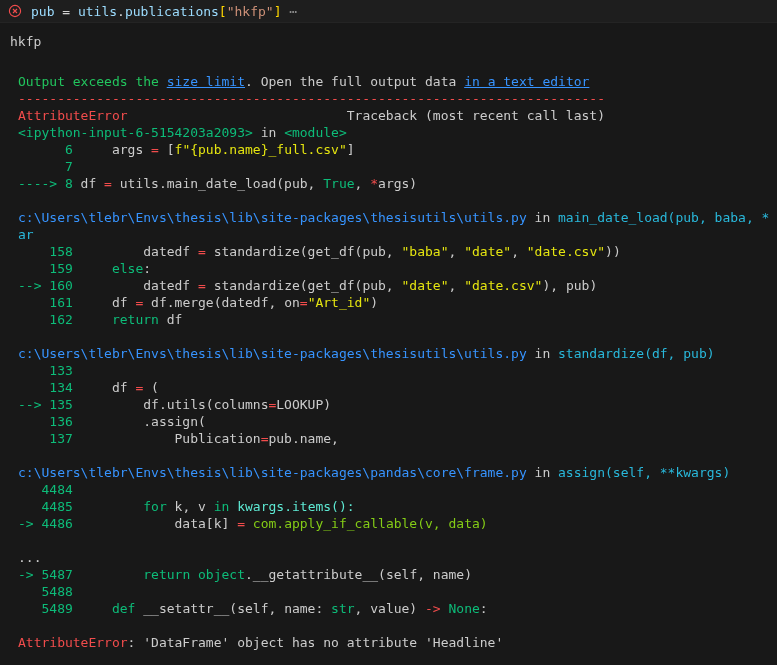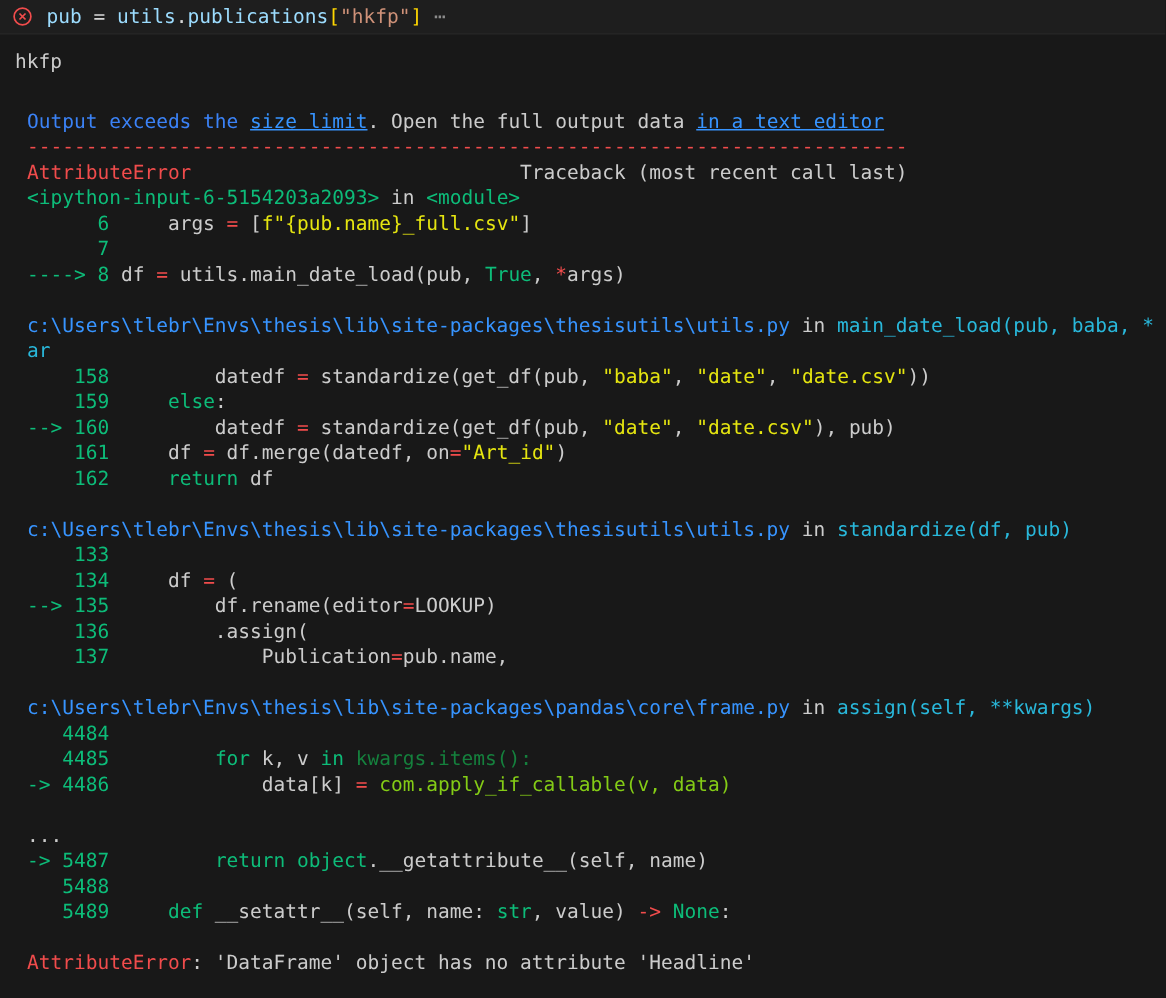--- a/index.html
+++ b/index.html
@@ -44,46 +44,46 @@
         <circle cx="8" cy="8" r="6.4" fill="none" stroke="#f14c4c" stroke-width="1.3"></circle>
         <path d="M5.7 5.7 L10.3 10.3 M10.3 5.7 L5.7 10.3" stroke="#f14c4c" stroke-width="1.3" fill="none"></path>
       </svg>
     </span>
     <span class="code-line"><span style="color: rgb(156, 220, 254);">pub</span><span style="color: rgb(212, 212, 212);"> = </span><span style="color: rgb(156, 220, 254);">utils</span><span style="color: rgb(212, 212, 212);">.</span><span style="color: rgb(156, 220, 254);">publications</span><span style="color: rgb(255, 215, 0);">[</span><span style="color: rgb(206, 145, 120);">"hkfp"</span><span style="color: rgb(255, 215, 0);">]</span><span style="color: rgb(212, 212, 212);"> </span><span style="color: rgb(140, 140, 140);">⋯</span></span>
   </div>
 
   <div class="stream-output">hkfp</div>
 
   <div class="error-block">
-    <div class="tb-line"><span style="color: #3b82f6;">Output exceeds the </span><span class="seg-wlink" style="color: rgb(55, 148, 255);">size limit</span><span style="color: rgb(204, 204, 204);">. Open the full output data </span><span class="seg-wlink" style="color: rgb(55, 148, 255); margin-top: 12px;">in a text editor</span></div>
+    <div class="tb-line"><span style="color: #22c55e;">Output exceeds the </span><span class="seg-wlink" style="color: rgb(55, 148, 255);">size limit</span><span style="color: rgb(204, 204, 204);">. Open the full output data </span><span class="seg-wlink" style="color: rgb(55, 148, 255); margin-top: 12px;">in a text editor</span></div>
     <div>
         <div class="tb-line"><span style="color: rgb(241, 76, 76);">---------------------------------------------------------------------------</span></div>
         <div class="tb-line"><span style="color: rgb(241, 76, 76);">AttributeError</span><span style="color: rgb(204, 204, 204);">                            Traceback (most recent call last)</span></div>
         <div class="tb-line"><span style="color: rgb(13, 188, 121);">&lt;ipython-input-6-5154203a2093&gt;</span><span style="color: rgb(204, 204, 204);"> in </span><span style="color: rgb(13, 188, 121);">&lt;module&gt;</span></div>
         <div class="tb-line"><span style="color: rgb(13, 188, 121);">      6 </span><span style="color: rgb(204, 204, 204);">    args </span><span style="color: rgb(241, 76, 76);">=</span><span style="color: rgb(204, 204, 204);"> [</span><span style="color: rgb(229, 229, 16);">f"{pub.name}_full.csv"</span><span style="color: rgb(204, 204, 204);">]</span></div>
         <div class="tb-line"><span style="color: rgb(13, 188, 121);">      7 </span></div>
         <div class="tb-line"><span style="color: rgb(13, 188, 121);">----&gt; 8</span><span style="color: rgb(204, 204, 204);"> df </span><span style="color: rgb(241, 76, 76);">=</span><span style="color: rgb(204, 204, 204);"> utils.main_date_load(pub, </span><span style="color: rgb(13, 188, 121);">True</span><span style="color: rgb(204, 204, 204);">, </span><span style="color: rgb(241, 76, 76);">*</span><span style="color: rgb(204, 204, 204);">args)</span></div>
         <div class="tb-line">&nbsp;</div>
         <div class="tb-line"><span class="seg-link" style="color: rgb(55, 148, 255);">c:\Users\tlebr\Envs\thesis\lib\site-packages\thesisutils\utils.py</span><span style="color: rgb(204, 204, 204);"> in </span><span style="color: rgb(41, 184, 219);">main_date_load(pub, baba, *ar</span></div>
         <div class="tb-line"><span style="color: rgb(13, 188, 121);">    158</span><span style="color: rgb(204, 204, 204);">         datedf </span><span style="color: rgb(241, 76, 76);">=</span><span style="color: rgb(204, 204, 204);"> standardize(get_df(pub, </span><span style="color: rgb(229, 229, 16);">"baba"</span><span style="color: rgb(204, 204, 204);">, </span><span style="color: rgb(229, 229, 16);">"date"</span><span style="color: rgb(204, 204, 204);">, </span><span style="color: rgb(229, 229, 16);">"date.csv"</span><span style="color: rgb(204, 204, 204);">))</span></div>
         <div class="tb-line"><span style="color: rgb(13, 188, 121);">    159</span><span style="color: rgb(204, 204, 204);">     </span><span style="color: rgb(13, 188, 121);">else</span><span style="color: rgb(204, 204, 204);">:</span></div>
         <div class="tb-line"><span style="color: rgb(13, 188, 121);">--&gt; 160</span><span style="color: rgb(204, 204, 204);">         datedf </span><span style="color: rgb(241, 76, 76);">=</span><span style="color: rgb(204, 204, 204);"> standardize(get_df(pub, </span><span style="color: rgb(229, 229, 16);">"date"</span><span style="color: rgb(204, 204, 204);">, </span><span style="color: rgb(229, 229, 16);">"date.csv"</span><span style="color: rgb(204, 204, 204);">), pub)</span></div>
         <div class="tb-line"><span style="color: rgb(13, 188, 121);">    161</span><span style="color: rgb(204, 204, 204);">     df </span><span style="color: rgb(241, 76, 76);">=</span><span style="color: rgb(204, 204, 204);"> df.merge(datedf, on</span><span style="color: rgb(241, 76, 76);">=</span><span style="color: rgb(229, 229, 16);">"Art_id"</span><span style="color: rgb(204, 204, 204);">)</span></div>
         <div class="tb-line"><span style="color: rgb(13, 188, 121);">    162</span><span style="color: rgb(204, 204, 204);">     </span><span style="color: rgb(13, 188, 121);">return</span><span style="color: rgb(204, 204, 204);"> df</span></div>
         <div class="tb-line">&nbsp;</div>
         <div class="tb-line"><span class="seg-link" style="color: rgb(55, 148, 255);">c:\Users\tlebr\Envs\thesis\lib\site-packages\thesisutils\utils.py</span><span style="color: rgb(204, 204, 204);"> in </span><span style="color: rgb(41, 184, 219);">standardize(df, pub)</span></div>
         <div class="tb-line"><span style="color: rgb(13, 188, 121);">    133</span></div>
         <div class="tb-line"><span style="color: rgb(13, 188, 121);">    134</span><span style="color: rgb(204, 204, 204);">     df </span><span style="color: rgb(241, 76, 76);">=</span><span style="color: rgb(204, 204, 204);"> (</span></div>
-        <div class="tb-line"><span style="color: rgb(13, 188, 121);">--&gt; 135</span><span style="color: rgb(204, 204, 204);">         df.rename(editor</span><span style="color: rgb(241, 76, 76);">=</span><span style="color: rgb(204, 204, 204);">LOOKUP)</span></div>
+        <div class="tb-line"><span style="color: rgb(13, 188, 121);">--&gt; 135</span><span style="color: rgb(204, 204, 204);">         df.utils(columns</span><span style="color: rgb(241, 76, 76);">=</span><span style="color: rgb(204, 204, 204);">LOOKUP)</span></div>
         <div class="tb-line"><span style="color: rgb(13, 188, 121);">    136</span><span style="color: rgb(204, 204, 204);">         .assign(</span></div>
         <div class="tb-line"><span style="color: rgb(13, 188, 121);">    137</span><span style="color: rgb(204, 204, 204);">             Publication</span><span style="color: rgb(241, 76, 76);">=</span><span style="color: rgb(204, 204, 204);">pub.name,</span></div>
         <div class="tb-line">&nbsp;</div>
         <div class="tb-line"><span class="seg-link" style="color: rgb(55, 148, 255);">c:\Users\tlebr\Envs\thesis\lib\site-packages\pandas\core\frame.py</span><span style="color: rgb(204, 204, 204);"> in </span><span style="color: rgb(41, 184, 219);">assign(self, **kwargs)</span></div>
         <div class="tb-line"><span style="color: rgb(13, 188, 121);">   4484</span></div>
-        <div class="tb-line"><span style="color: rgb(13, 188, 121);">   4485</span><span style="color: rgb(204, 204, 204);">         </span><span style="color: rgb(13, 188, 121); text-align: center;">for</span><span style="color: rgb(204, 204, 204);"> k, v </span><span style="color: rgb(13, 188, 121);">in</span><span style="color: #15803d;"> kwargs.items():</span></div>
+        <div class="tb-line"><span style="color: rgb(13, 188, 121);">   4485</span><span style="color: rgb(204, 204, 204);">         </span><span style="color: rgb(13, 188, 121); text-align: center;">for</span><span style="color: rgb(204, 204, 204);"> k, v </span><span style="color: rgb(13, 188, 121);">in</span><span style="color: #5eead4;"> kwargs.items():</span></div>
         <div class="tb-line"><span style="color: rgb(13, 188, 121);">-&gt; 4486</span><span style="color: rgb(204, 204, 204);">             data[k] </span><span style="color: rgb(241, 76, 76);">=</span><span style="color: #84cc16;"> com.apply_if_callable(v, data)</span></div>
         <div class="tb-line">&nbsp;</div>
         <div class="tb-line"><span style="color: rgb(204, 204, 204);">...</span></div>
         <div class="tb-line"><span style="color: rgb(13, 188, 121);">-&gt; 5487</span><span style="color: rgb(204, 204, 204);">         </span><span style="color: rgb(13, 188, 121);">return</span><span style="color: rgb(204, 204, 204);"> </span><span style="color: rgb(13, 188, 121);">object</span><span style="color: rgb(204, 204, 204);">.__getattribute__(self, name)</span></div>
         <div class="tb-line"><span style="color: rgb(13, 188, 121);">   5488</span></div>
         <div class="tb-line"><span style="color: rgb(13, 188, 121);">   5489</span><span style="color: rgb(204, 204, 204);">     </span><span style="color: rgb(13, 188, 121);">def</span><span style="color: rgb(204, 204, 204);"> __setattr__(self, name: </span><span style="color: rgb(13, 188, 121);">str</span><span style="color: rgb(204, 204, 204);">, value) </span><span style="color: rgb(241, 76, 76);">-&gt;</span><span style="color: rgb(204, 204, 204);"> </span><span style="color: rgb(13, 188, 121);">None</span><span style="color: rgb(204, 204, 204);">:</span></div>
         <div class="tb-line">&nbsp;</div>
         <div class="tb-line"><span style="color: rgb(241, 76, 76);">AttributeError</span><span style="color: rgb(204, 204, 204);">: 'DataFrame' object has no attribute 'Headline'</span></div>
       </div>
   </div>

